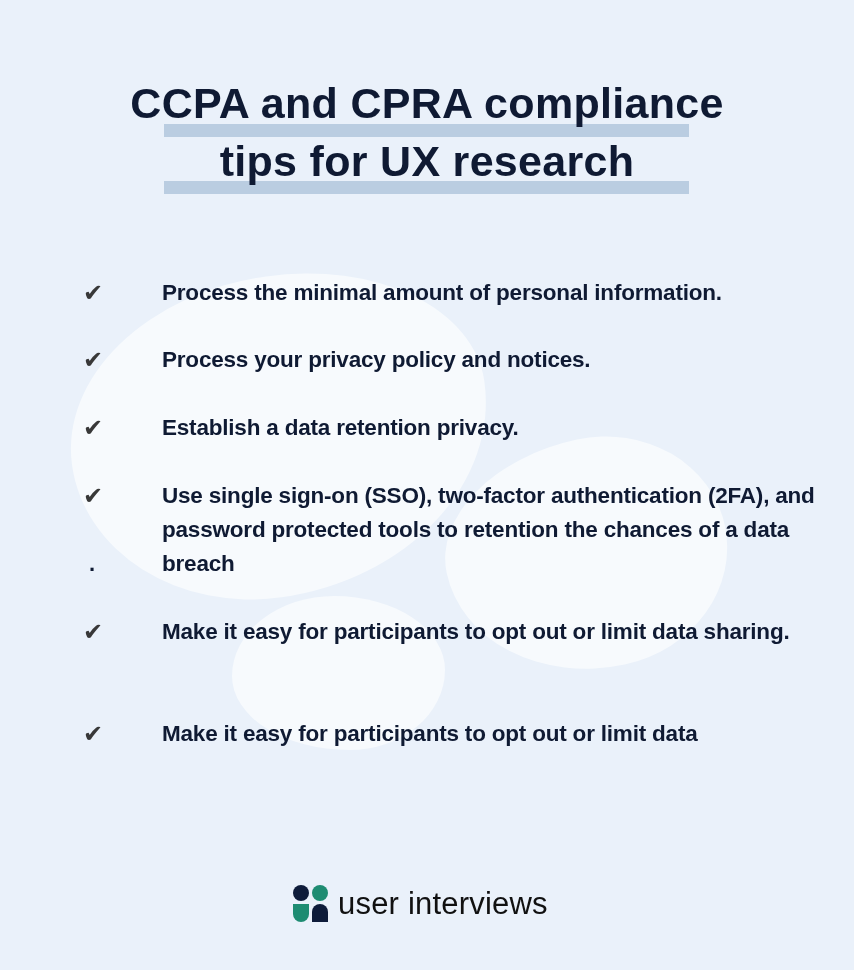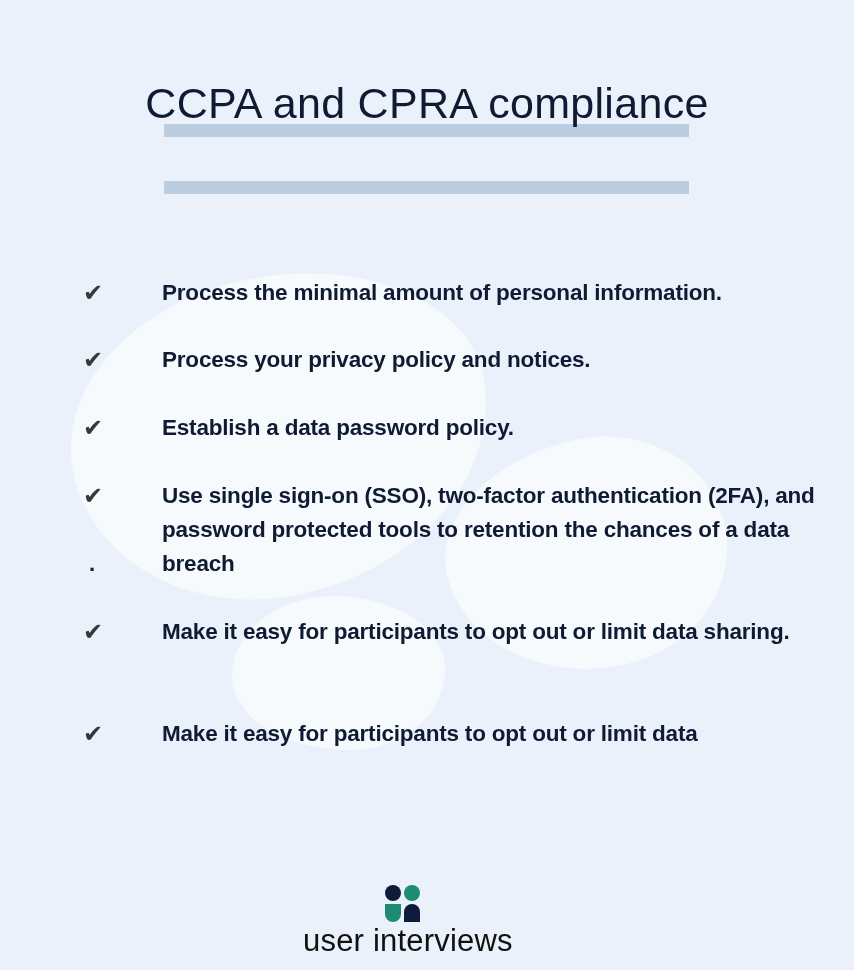--- a/index.html
+++ b/index.html
@@ -14,71 +14,72 @@
     .blob-1 { left: 70px; top: 276px; width: 420px; height: 320px; border-radius: 52% 48% 55% 45% / 50% 42% 58% 50%; transform: rotate(-8deg); }
     .blob-2 { left: 446px; top: 440px; width: 282px; height: 230px; border-radius: 55% 45% 45% 55% / 45% 50% 50% 55%; transform: rotate(-12deg); }
     .blob-3 { left: 232px; top: 596px; width: 213px; height: 154px; border-radius: 48% 52% 45% 55% / 52% 48% 52% 48%; }
 
     .title-wrap { position: absolute; left: 0; top: 74px; width: 854px; text-align: center; }
     .bar { position: absolute; left: 164px; width: 525px; height: 13px; background: #BACDE1; }
     .bar-1 { top: 124px; }
     .bar-2 { top: 181px; }
     .title-line {
       position: relative; display: block;
-      font-size: 43px; font-weight: normal; letter-spacing: 0.3px;
+      font-size: 43px; font-weight: bold; letter-spacing: 0.3px;
       line-height: 58px; color: #0F1A33;
     }
 
     .tips { position: absolute; left: 83px; top: 276px; width: 740px; }
     .tip { position: relative; display: flex; align-items: flex-start; font-size: 22.5px; font-weight: bold; line-height: 34px; letter-spacing: -0.2px; }
     .tip .check { width: 31px; flex: none; color: #383838; font-size: 24px; }
     .tip .text { flex: 1; margin-left: 48px; }
     .tip-0 { position: absolute; top: 0; }
     .tip-1 { position: absolute; top: 67px; }
     .tip-2 { position: absolute; top: 135px; }
     .tip-3 { position: absolute; top: 203px; }
     .tip-4 { position: absolute; top: 339px; }
     .tip-5 { position: absolute; top: 441px; }
     .stray-dot { position: absolute; left: 6px; top: 271px; font-size: 22px; font-weight: bold; line-height: 34px; color: #0F1A33; }
 
-    .logo { position: absolute; left: 293px; top: 885px; display: flex; align-items: center; flex-direction: column; }
+    .logo { position: absolute; left: 293px; top: 885px; display: flex; align-items: center; }
     .logo-mark { width: 35px; height: 37px; position: relative; }
     .lm { position: absolute; width: 16px; }
     .lm-tl { left: 0; top: 0; height: 16px; border-radius: 50%; background: #0E1C3A; }
     .lm-tr { left: 19px; top: 0; height: 16px; border-radius: 50%; background: #1E8C72; }
     .lm-bl { left: 0; top: 19px; height: 18px; border-radius: 0 0 8px 8px; background: #1E8C72; }
     .lm-br { left: 19px; top: 19px; height: 18px; border-radius: 8px 8px 0 0; background: #0E1C3A; }
     .logo-text { margin-left: 10px; font-size: 31px; font-weight: normal; color: #111; letter-spacing: 0.2px; line-height: 37px; }
   </style>
 </head>
 <body>
 
 <div class="blob blob-1"></div>
 <div class="blob blob-2"></div>
 <div class="blob blob-3"></div>
 
 <div class="bar bar-1"></div>
 <div class="bar bar-2"></div>
 
 <div class="title-wrap">
   <span class="title-line">CCPA and CPRA compliance</span>
+  <span class="title-line">tips for UX research</span>
 </div>
 
 <div class="tips">
   <div class="tip tip-0">
     <span class="check">✔</span>
     <span class="text">Process the minimal amount of personal information.</span>
   </div>
   <div class="tip tip-1">
     <span class="check">✔</span>
     <span class="text">Process your privacy policy and notices.</span>
   </div>
   <div class="tip tip-2">
     <span class="check">✔</span>
-    <span class="text">Establish a data password policy.</span>
+    <span class="text">Establish a data retention privacy.</span>
   </div>
   <div class="tip tip-3">
     <span class="check">✔</span>
     <span class="text">Use single sign-on (SSO), two-factor authentication (2FA), and password protected tools to retention the chances of a data breach</span>
   </div>
   <span class="stray-dot">.</span>
   <div class="tip tip-4">
     <span class="check">✔</span>
     <span class="text">Make it easy for participants to opt out or limit data sharing.</span>
   </div>

